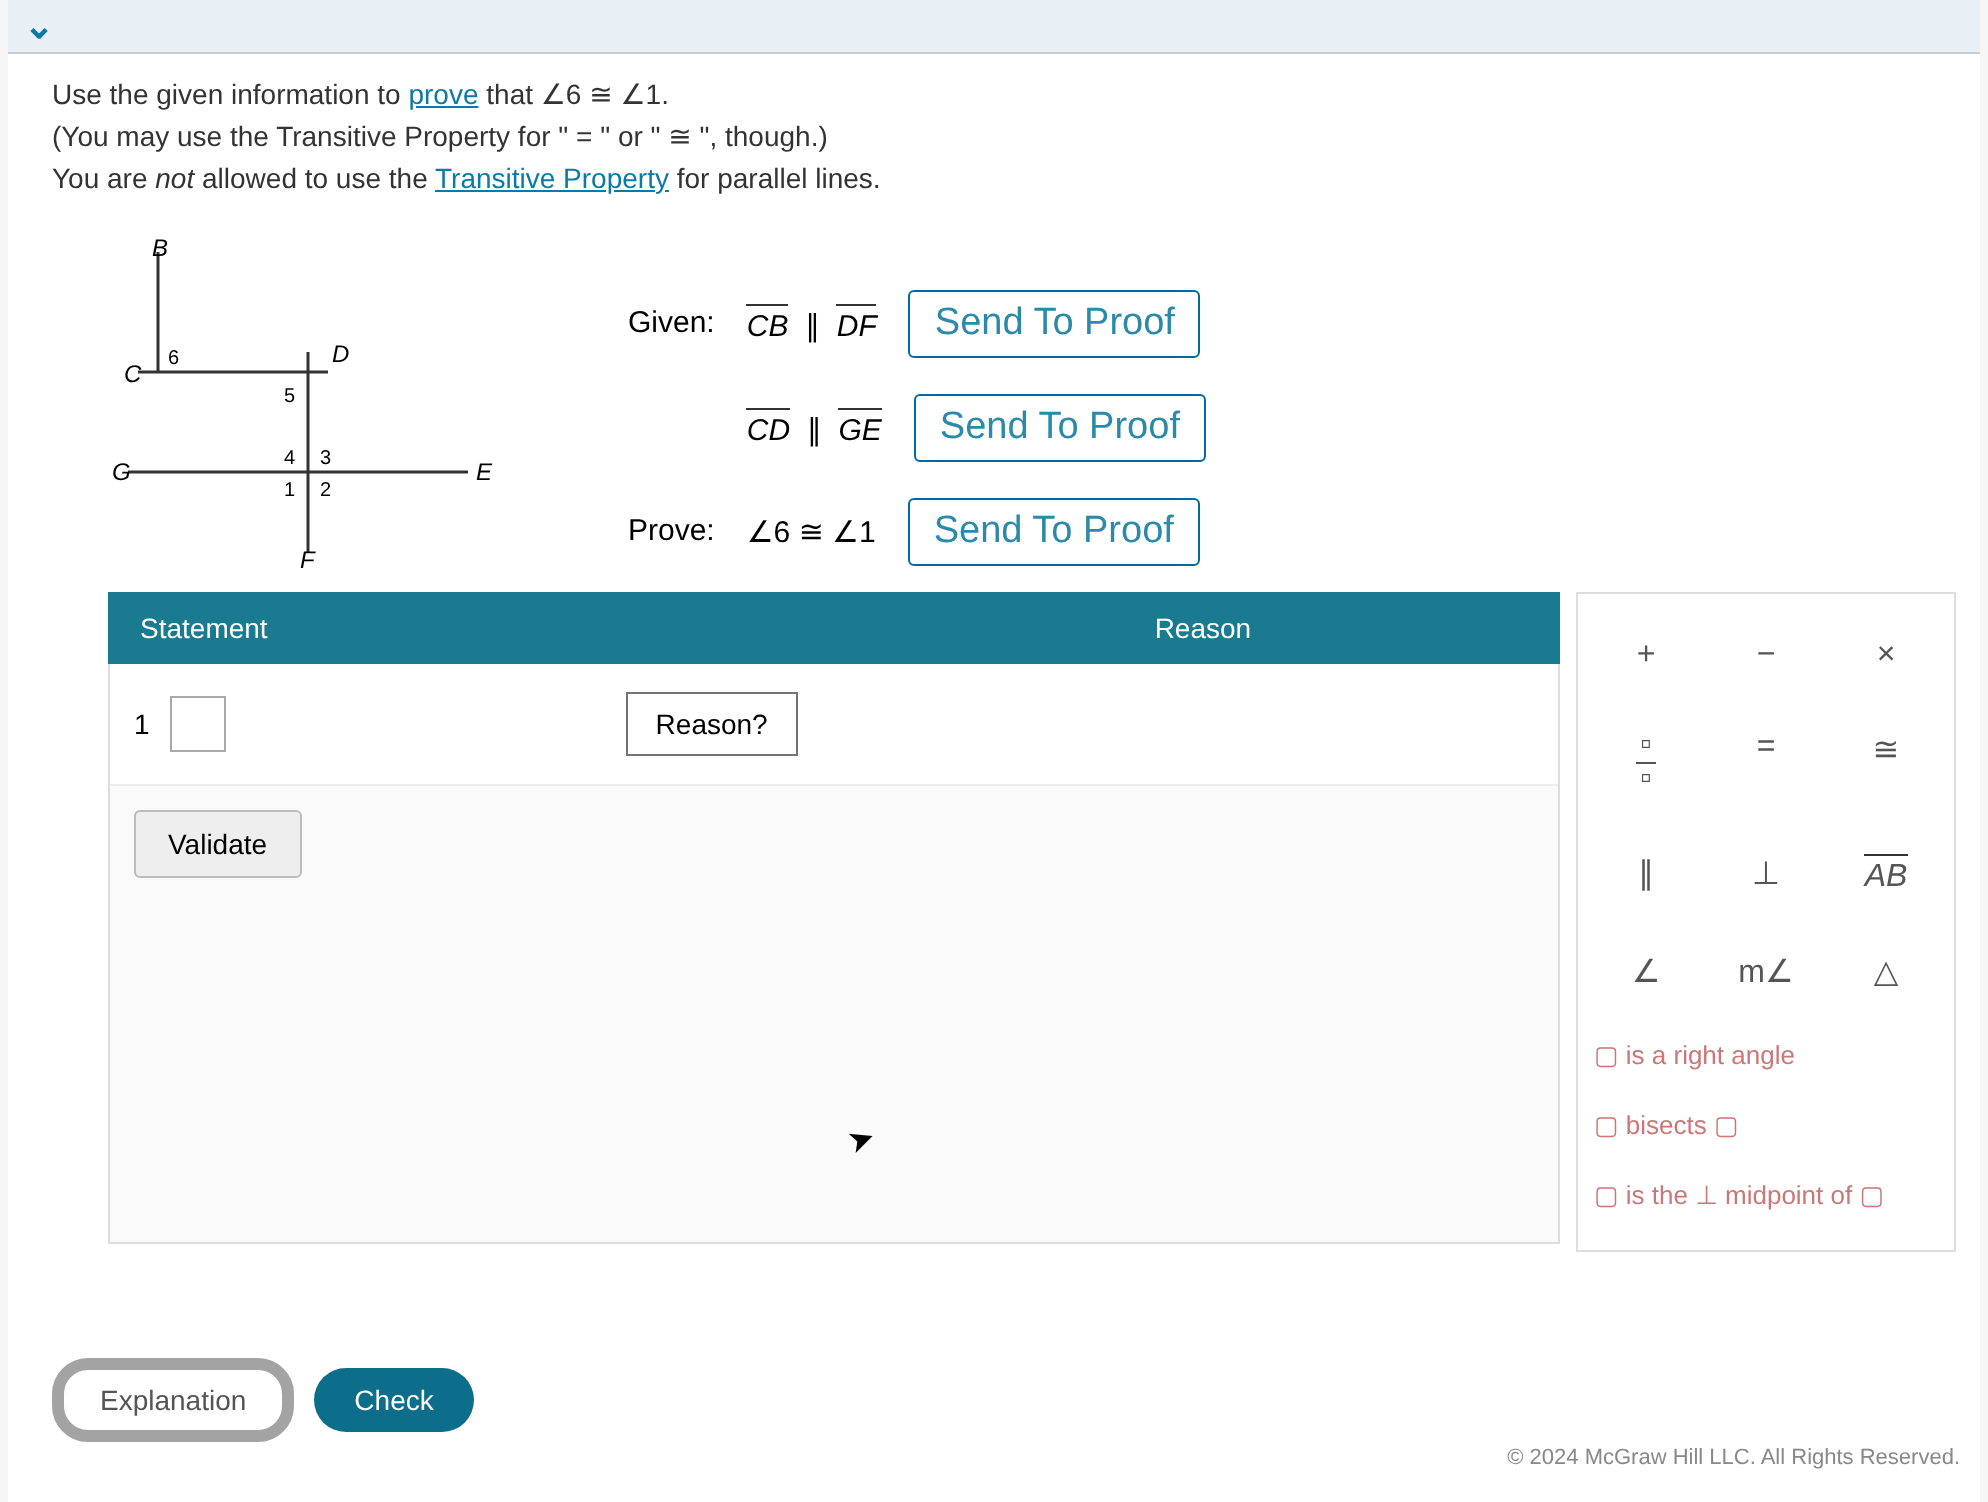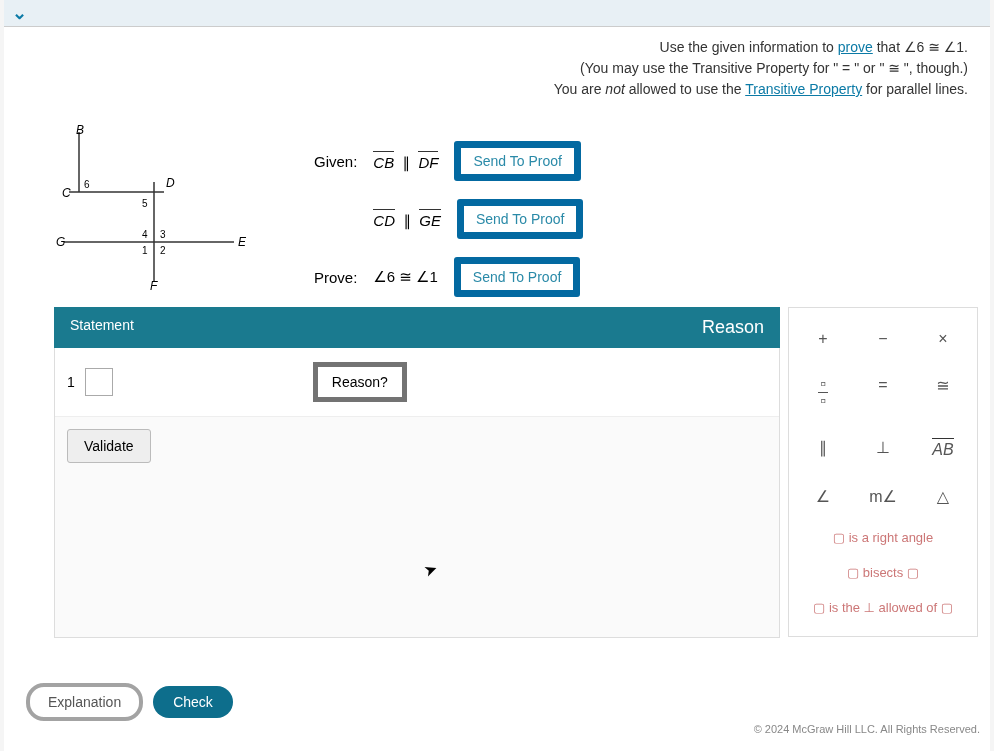--- a/index.html
+++ b/index.html
@@ -1,46 +1,46 @@
 <!DOCTYPE html>
 <html><head>
 <meta charset="utf-8">
 <style>
 * { box-sizing: border-box; margin: 0; padding: 0; }
 body { font-family: Arial, Helvetica, sans-serif; background: #f5f5f5; width: 994px; height: 751px; overflow: hidden; position: relative; }
 .main-panel { background: #fff; margin: 0 4px; padding: 0; height: 751px; position: relative; }
 .collapse-bar { background: #e8f0f5; padding: 2px 8px; border-bottom: 1px solid #ccc; }
 .chevron { color: #0b7aa6; font-size: 18px; font-weight: bold; }
-.instructions { padding: 10px 22px 6px 22px; font-size: 14px; color: #333; line-height: 1.5; text-align: right; }
+.instructions { padding: 10px 22px 6px 22px; font-size: 14px; color: #333; line-height: 1.5; }
 .instructions .link { color: #0b7aa6; text-decoration: underline; cursor: pointer; }
 .figure-row { display: flex; align-items: center; padding: 10px 30px; gap: 60px; }
 .figure-svg { width: 220px; height: 170px; }
 .given-block { display: flex; flex-direction: column; gap: 18px; margin-top: 25px; }
 .given-line { display: flex; align-items: center; gap: 16px; font-size: 15px; }
 .overline-box { position: relative; display: inline-block; padding-top: 3px; font-style: italic; }
 .overline-box::before { content: ""; position: absolute; top: 0; left: 0; right: 0; height: 1px; background: #333; }
-.send-btn { border: 7px solid #0369a1; color: #2a8aa8; background: #fff; padding: 5px 12px; font-size: 14px; cursor: pointer; border-radius: 3px; }
+.send-btn { border: 1px solid #0369a1; color: #2a8aa8; background: #fff; padding: 5px 12px; font-size: 19px; cursor: pointer; border-radius: 3px; }
 .proof-area { display: flex; gap: 8px; padding: 0 12px 0 50px; }
 .proof-left { flex: 1; }
 .proof-header { display: flex; color: #fff; }
 .stmt-head { background: #1a7a8f; padding: 10px 16px; font-size: 14px; width: 42%; }
-.reason-head { background: #1a7a8f; padding: 10px 16px; font-size: 18px; flex: 1; text-align: right; padding-left: 80px;}
+.reason-head { background: #1a7a8f; padding: 10px 16px; font-size: 14px; flex: 1; text-align: center; padding-left: 80px;}
 .proof-body { border: 1px solid #ddd; border-top: none; background: #fafafa; padding: 0; min-height: 290px; }
 .proof-row { display: flex; align-items: center; padding: 14px 12px; border-bottom: 1px solid #eee; background:#fff;}
 .row-num { margin-right: 10px; font-size: 14px; }
 .stmt-input { width: 28px; height: 28px; border: 1px solid #aaa; background: #fff; }
-.reason-btn { border: 5px solid #737373; background: #fff; padding: 7px 14px; margin-left: 200px; font-size: 14px; cursor: pointer; }
+.reason-btn { border: 1px solid #737373; background: #fff; padding: 7px 14px; margin-left: 200px; font-size: 14px; cursor: pointer; }
 .validate-row { padding: 12px; }
 .validate-btn { background: #eee; border: 1px solid #bbb; padding: 8px 16px; font-size: 14px; cursor: pointer; border-radius: 3px; }
 .palette { width: 190px; border: 1px solid #ddd; background: #fff; padding: 8px 4px; font-size: 14px; height: 330px; overflow-y: auto; }
 .pal-row { display: flex; justify-content: space-around; padding: 8px 0; }
 .pal-cell { width: 50px; text-align: center; cursor: pointer; padding: 6px 2px; font-size: 16px; color: #555; }
-.pal-wide { text-align: center; padding: 10px 4px; color: #c77; font-size: 13px; cursor: pointer; }
+.pal-wide { text-align: left; padding: 10px 4px; color: #c77; font-size: 13px; cursor: pointer; }
 .bottom-bar { position: absolute; bottom: 30px; left: 22px; display: flex; gap: 10px; align-items: center; }
-.exp-btn { border: 4px solid #a3a3a3; background: #fff; color: #555; padding: 7px 18px; border-radius: 18px; font-size: 14px; cursor: pointer; }
+.exp-btn { border: 6px solid #a3a3a3; background: #fff; color: #555; padding: 7px 18px; border-radius: 18px; font-size: 14px; cursor: pointer; }
 .check-btn { border: none; background: #0d6e8c; color: #ffffff; padding: 8px 20px; border-radius: 18px; font-size: 14px; cursor: pointer; }
 .copyright { position: absolute; bottom: 16px; right: 10px; font-size: 11px; color: #888; }
 .cursor-arrow { position: absolute; left: 420px; top: 560px; font-size: 16px; color: #000; transform: rotate(-20deg); }
 .seg { font-style: italic; }
 .frac-sym { display:inline-block; text-align:center; line-height:1;}
 .frac-sym .t{display:block;border-bottom:1px solid #555;padding:0 2px;}
 .frac-sym .b{display:block;padding:0 2px;}
 </style>
 </head>
 <body>
@@ -144,21 +144,21 @@
         <div class="pal-cell">⊥</div>
         <div class="pal-cell"><span class="overline-box">AB</span></div>
       </div>
       <div class="pal-row">
         <div class="pal-cell">∠</div>
         <div class="pal-cell">m∠</div>
         <div class="pal-cell">△</div>
       </div>
       <div class="pal-wide">▢ is a right angle</div>
       <div class="pal-wide">▢ bisects ▢</div>
-      <div class="pal-wide">▢ is the ⊥ allowed of ▢</div>
+      <div class="pal-wide">▢ is the ⊥ midpoint of ▢</div>
       <div class="pal-wide">▢ is the midpoint of ▢</div>
     </div>
   </div>
 
   <div class="cursor-arrow">➤</div>
 
   <div class="bottom-bar">
     <button class="exp-btn">Explanation</button>
     <button class="check-btn">Check</button>
   </div>

